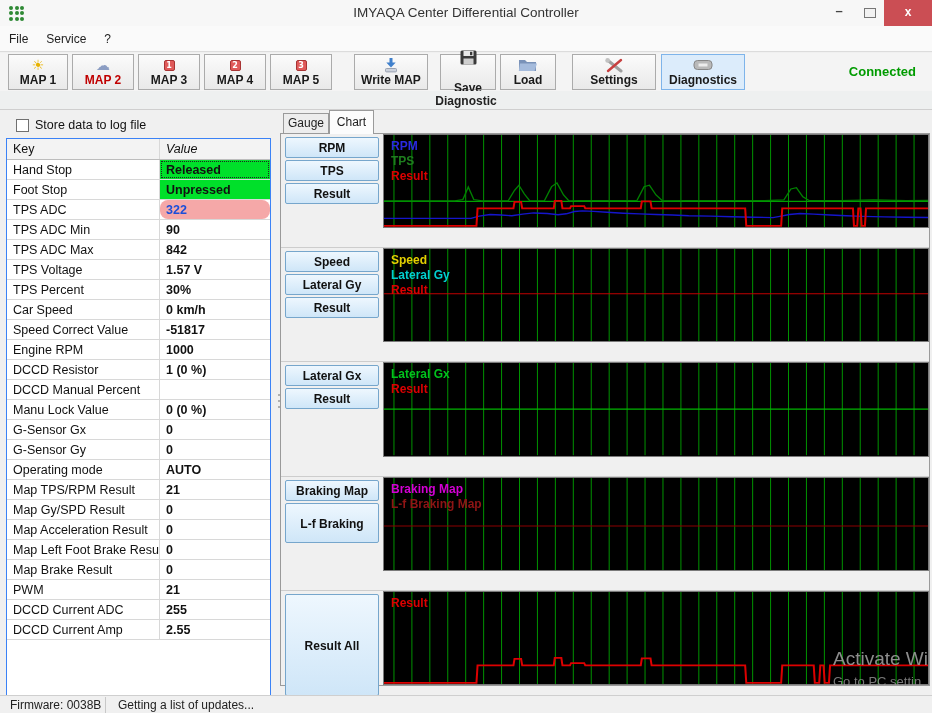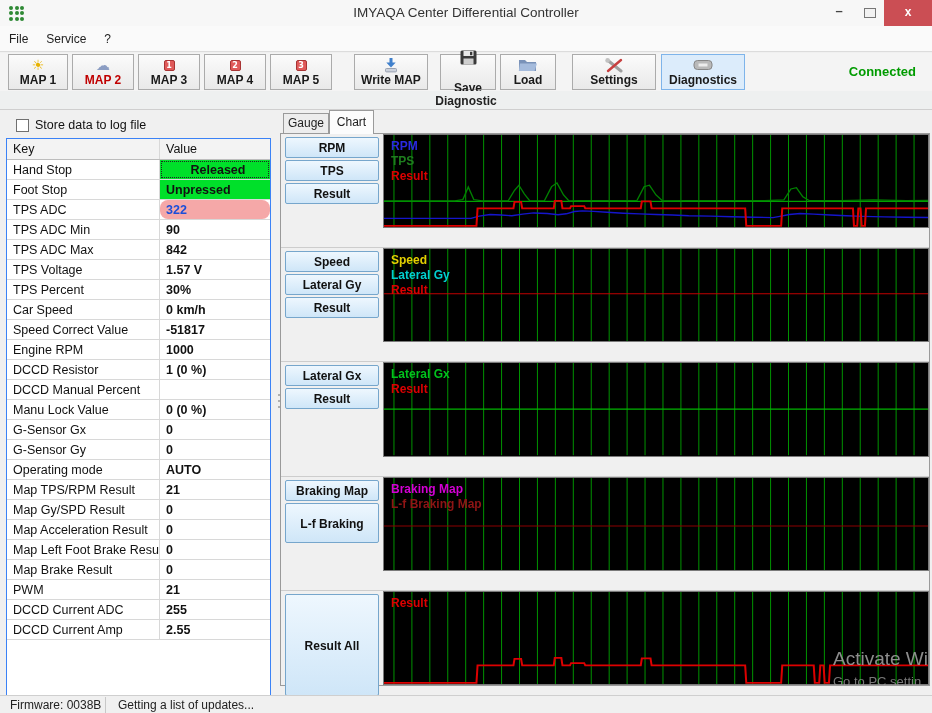--- a/index.html
+++ b/index.html
@@ -36,21 +36,21 @@
   
   .left-panel{position:absolute;left:0;top:110px;width:277px;height:585px;background:#f0f0f0;}
   .log-check{position:absolute;left:16px;top:8px;display:flex;align-items:center;}
   .log-check .box{width:13px;height:13px;border:1px solid #707070;background:#fff;margin-right:6px;}
   .log-check .lbl{font-size:12.5px;color:#111;}
   .kv-table{position:absolute;left:6px;top:28px;width:265px;height:656px;background:#fff;border:1px solid #3b82f6;overflow:hidden;}
   .trow{display:flex;height:20px;border-bottom:1px solid #d8d8d8;font-size:12.5px;color:#111;}
   .trow.header{height:21px;background:#f3f3f3;border-bottom:1px solid #bdbdbd;}
   .tkey{width:153px;padding-left:6px;line-height:20px;border-right:1px solid #d8d8d8;white-space:nowrap;overflow:hidden;}
   .tval{flex:1;padding-left:6px;line-height:20px;font-weight:bold;white-space:nowrap;}
-  .trow.header .tval{font-weight:normal;}
+  .trow.header .tval{font-weight:normal;font-style:italic;}
   .splitter{position:absolute;left:277px;top:110px;width:4px;height:585px;background:#f0f0f0;}
   .splitter i{position:absolute;left:1px;width:2px;height:2px;background:#9a9a9a;border-radius:50%;}
 
   
   .tab{position:absolute;font-size:12px;color:#222;text-align:center;}
   .tab.inactive{left:283px;top:113px;width:46px;height:20px;background:#ededed;border:1px solid #9a9a9a;border-bottom:none;line-height:19px;}
   .tab.active{left:329px;top:110px;width:45px;height:24px;background:#fcfcfc;border:1px solid #9a9a9a;border-bottom:none;line-height:22px;z-index:3;}
 
   
   .right-frame{position:absolute;left:280px;top:133px;width:650px;height:553px;border:1px solid #9a9a9a;background:#f0f0f0;display:flex;flex-direction:column;gap:19px;padding:0;}
@@ -191,21 +191,21 @@
       <span class="box"></span>
       <span class="lbl">Store data to log file</span>
     </div>
     <div class="kv-table" id="kvtable">
       <div class="trow header">
         <div class="tkey">Key</div>
         <div class="tval">Value</div>
       </div>
     <div class="trow">
           <div class="tkey">Hand Stop</div>
-          <div class="tval" style="background: rgb(0, 224, 42); outline: rgb(34, 34, 34) dotted 1px; outline-offset: -2px; text-align: center;">Released</div>
+          <div class="tval" style="background: rgb(0, 224, 42); outline: rgb(34, 34, 34) dotted 1px; outline-offset: -2px;">Released</div>
         </div>
         <div class="trow">
           <div class="tkey">Foot Stop</div>
           <div class="tval" style="background: rgb(0, 224, 42);">Unpressed</div>
         </div>
         <div class="trow">
           <div class="tkey">TPS ADC</div>
           <div class="tval" style="background: rgb(245, 168, 168); color: #1d4ed8; border-radius: 8px;">322</div>
         </div>
         <div class="trow">

